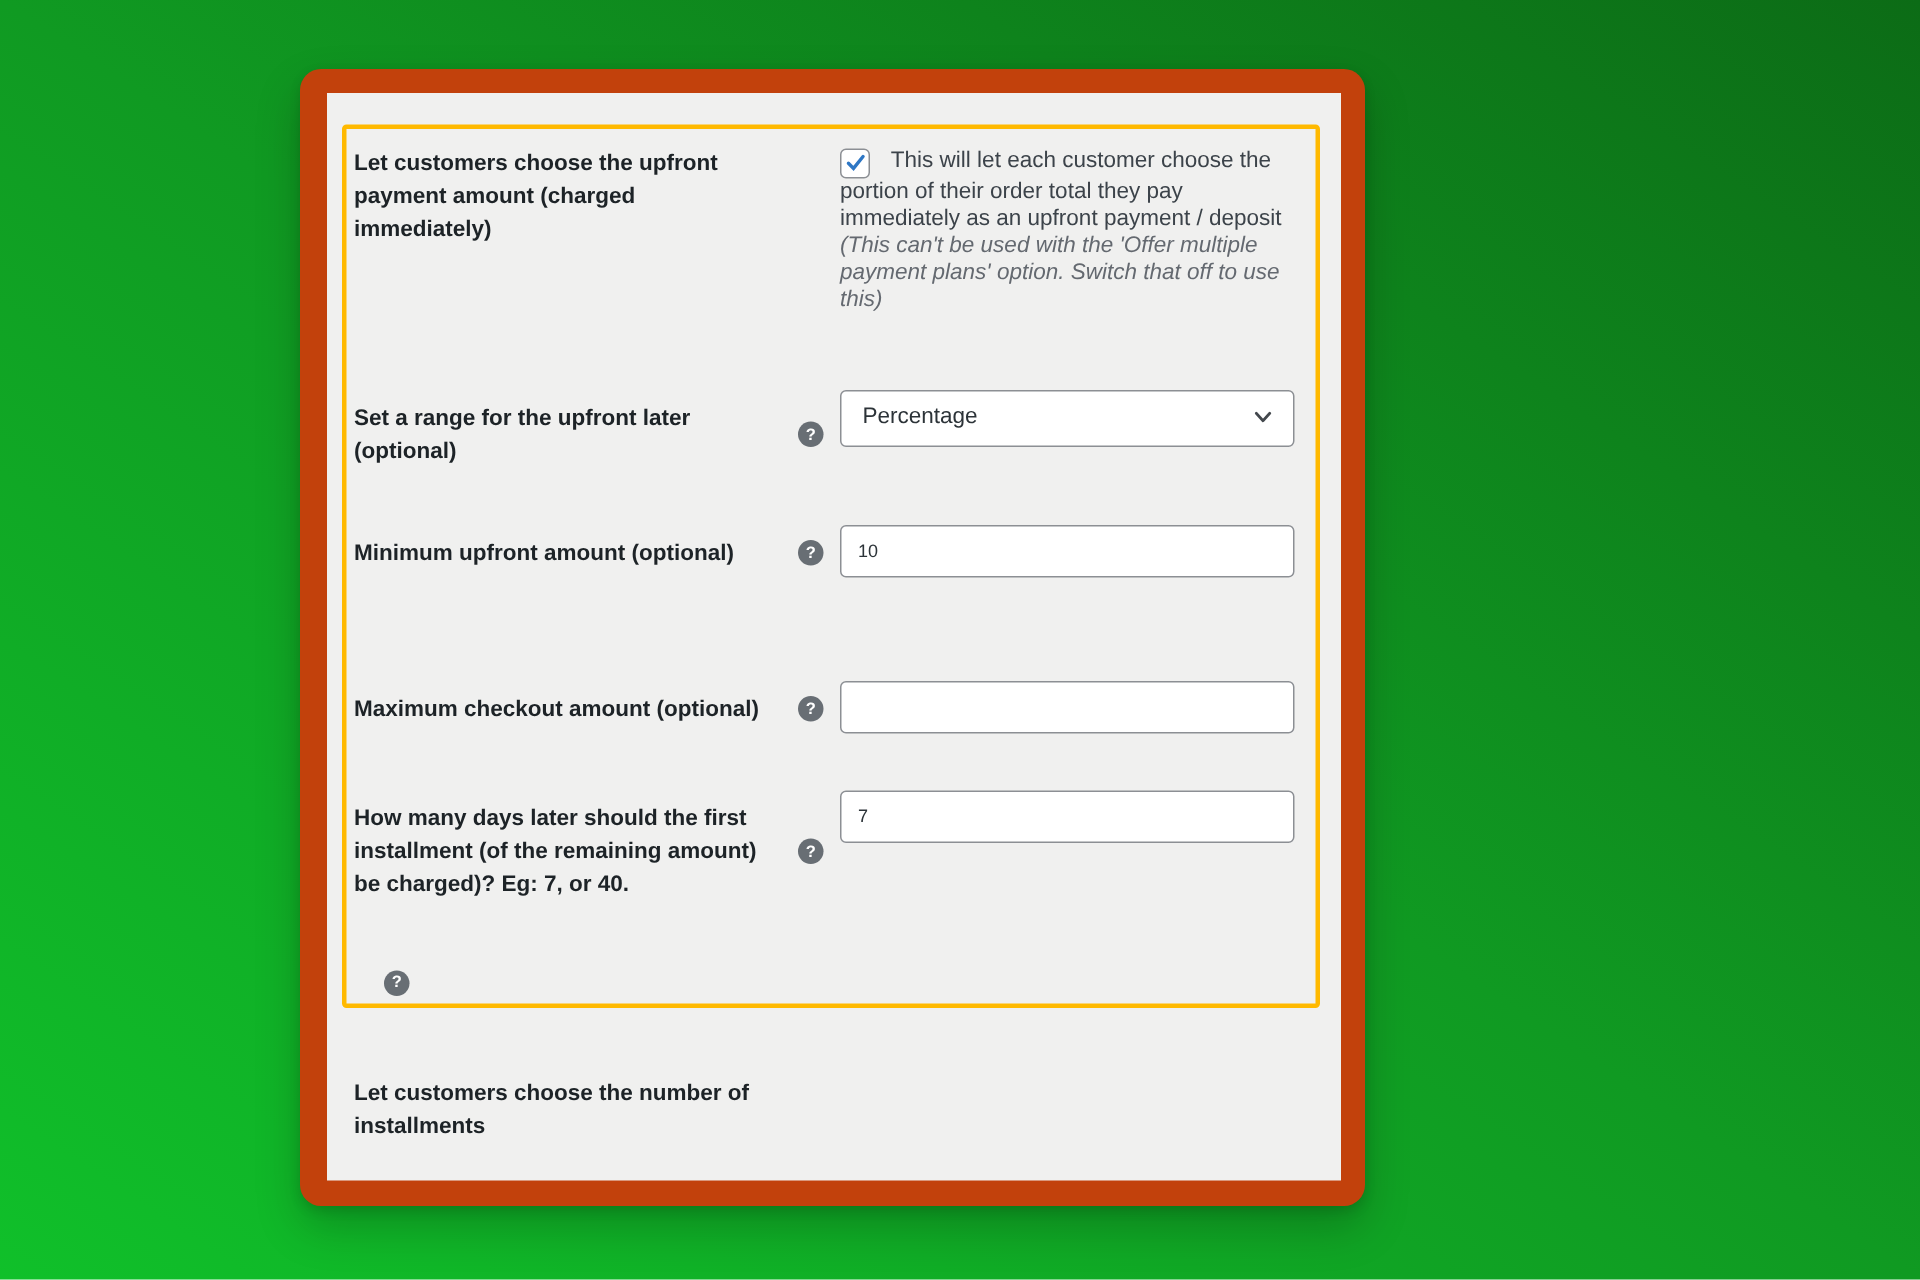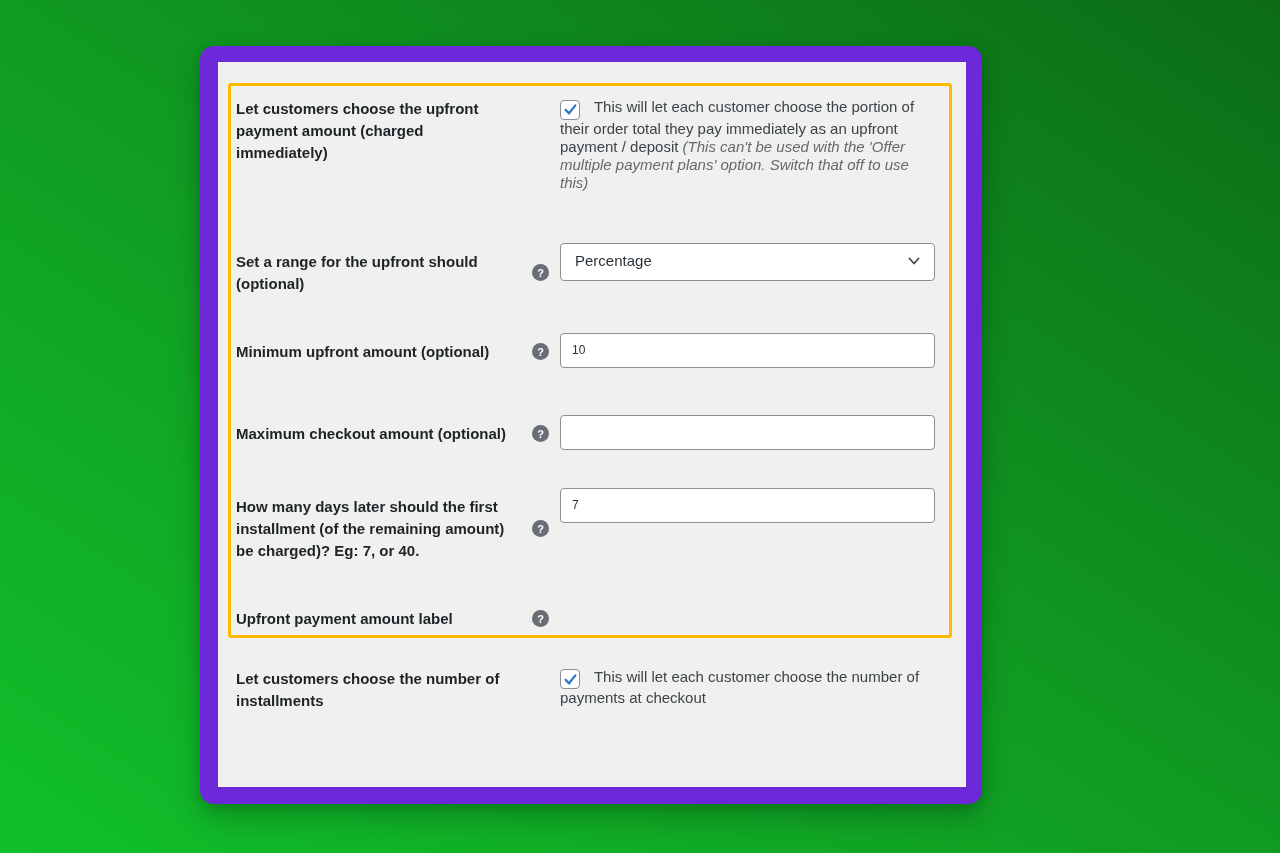--- a/index.html
+++ b/index.html
@@ -11,52 +11,52 @@
     overflow: hidden;
   }
   body {
     background: linear-gradient(to bottom left, #0c6c16 0%, #109a22 50%, #10c02a 100%);
     position: relative;
   }
   .card {
     position: absolute;
     left: 200px;
     top: 46px;
-    width: 782px;
+    width: 710px;
     height: 758px;
-    background: #6d28d9;
+    background: #c2410c;
     border-radius: 14px;
     box-shadow: 0 14px 30px rgba(0,0,0,0.22), 0 3px 8px rgba(0,0,0,0.12);
     text-decoration: underline;
   }
   .panel {
     position: absolute;
     left: 18px;
     top: 16px;
     right: 16px;
     bottom: 17px;
     background: #f0f0ef;
   }
   .highlight-box {
     margin: 21px 14px 0 10px;
     border: 3px solid #ffb900;
     border-radius: 3px;
     padding: 12px 14px 5px 5px;
   }
   .bottom-section {
     padding: 0 16px 0 18px;
-    margin-top: 30px;
+    margin-top: 46px;
   }
   .row {
     display: flex;
     align-items: flex-start;
   }
   .row.mb-a { margin-bottom: 51px; }
   .row.mb-b { margin-bottom: 38px; }
-  .row.mb-c { margin-bottom: 47px; }
+  .row.mb-c { margin-bottom: 69px; }
   .label-cell {
     flex: 0 0 324px;
     display: flex;
     align-items: center;
     box-sizing: border-box;
   }
   .label-cell.pad-top { padding-top: 8px; }
   .label-text {
     flex: 0 0 276px;
     font-size: 15px;
@@ -159,21 +159,21 @@
               </svg>
             </span>
             <span>This will let each customer choose the portion of their order total they pay immediately as an upfront payment / deposit</span>
             <em class="note">(This can't be used with the 'Offer multiple payment plans' option. Switch that off to use this)</em>
           </label>
         </div>
       </div>
 
       <div class="row mb-b">
         <div class="label-cell pad-top">
-          <span class="label-text">Set a range for the upfront should (optional)</span>
+          <span class="label-text">Set a range for the upfront later (optional)</span>
           <span class="help-icon">
               <span>?</span>
             </span>
         </div>
         <div class="field-cell">
           <div class="select">
             <span>Percentage</span>
             <svg class="chev" width="16" height="16" viewBox="0 0 16 16">
               <polyline points="3.5,5.5 8,10.5 12.5,5.5" fill="none" stroke="#43484d" stroke-width="1.8" stroke-linecap="round" stroke-linejoin="round"></polyline>
             </svg>
@@ -212,41 +212,30 @@
               <span>?</span>
             </span>
         </div>
         <div class="field-cell">
           <input type="text" class="text-input" value="7" style="">
         </div>
       </div>
 
       <div class="row">
         <div class="label-cell pad-top">
-          <span class="label-text">Upfront payment amount label</span>
           <span class="help-icon">
               <span>?</span>
             </span>
         </div>
       </div>
 
     </div>
 
     <div class="bottom-section">
       <div class="row">
         <div class="label-cell">
           <span class="label-text">Let customers choose the number of installments</span>
         </div>
-        <div class="field-cell">
-          <label class="desc">
-            <span class="checkbox">
-              <svg width="15" height="15" viewBox="0 0 20 20">
-                <polyline points="3.5,10.5 8,15 16.5,4.5" fill="none" stroke="#2e77c5" stroke-width="3" stroke-linecap="round" stroke-linejoin="miter"></polyline>
-              </svg>
-            </span>
-            <span>This will let each customer choose the number of payments at checkout</span>
-          </label>
-        </div>
       </div>
     </div>
 
   </div>
 </div>
 
 </body></html>

